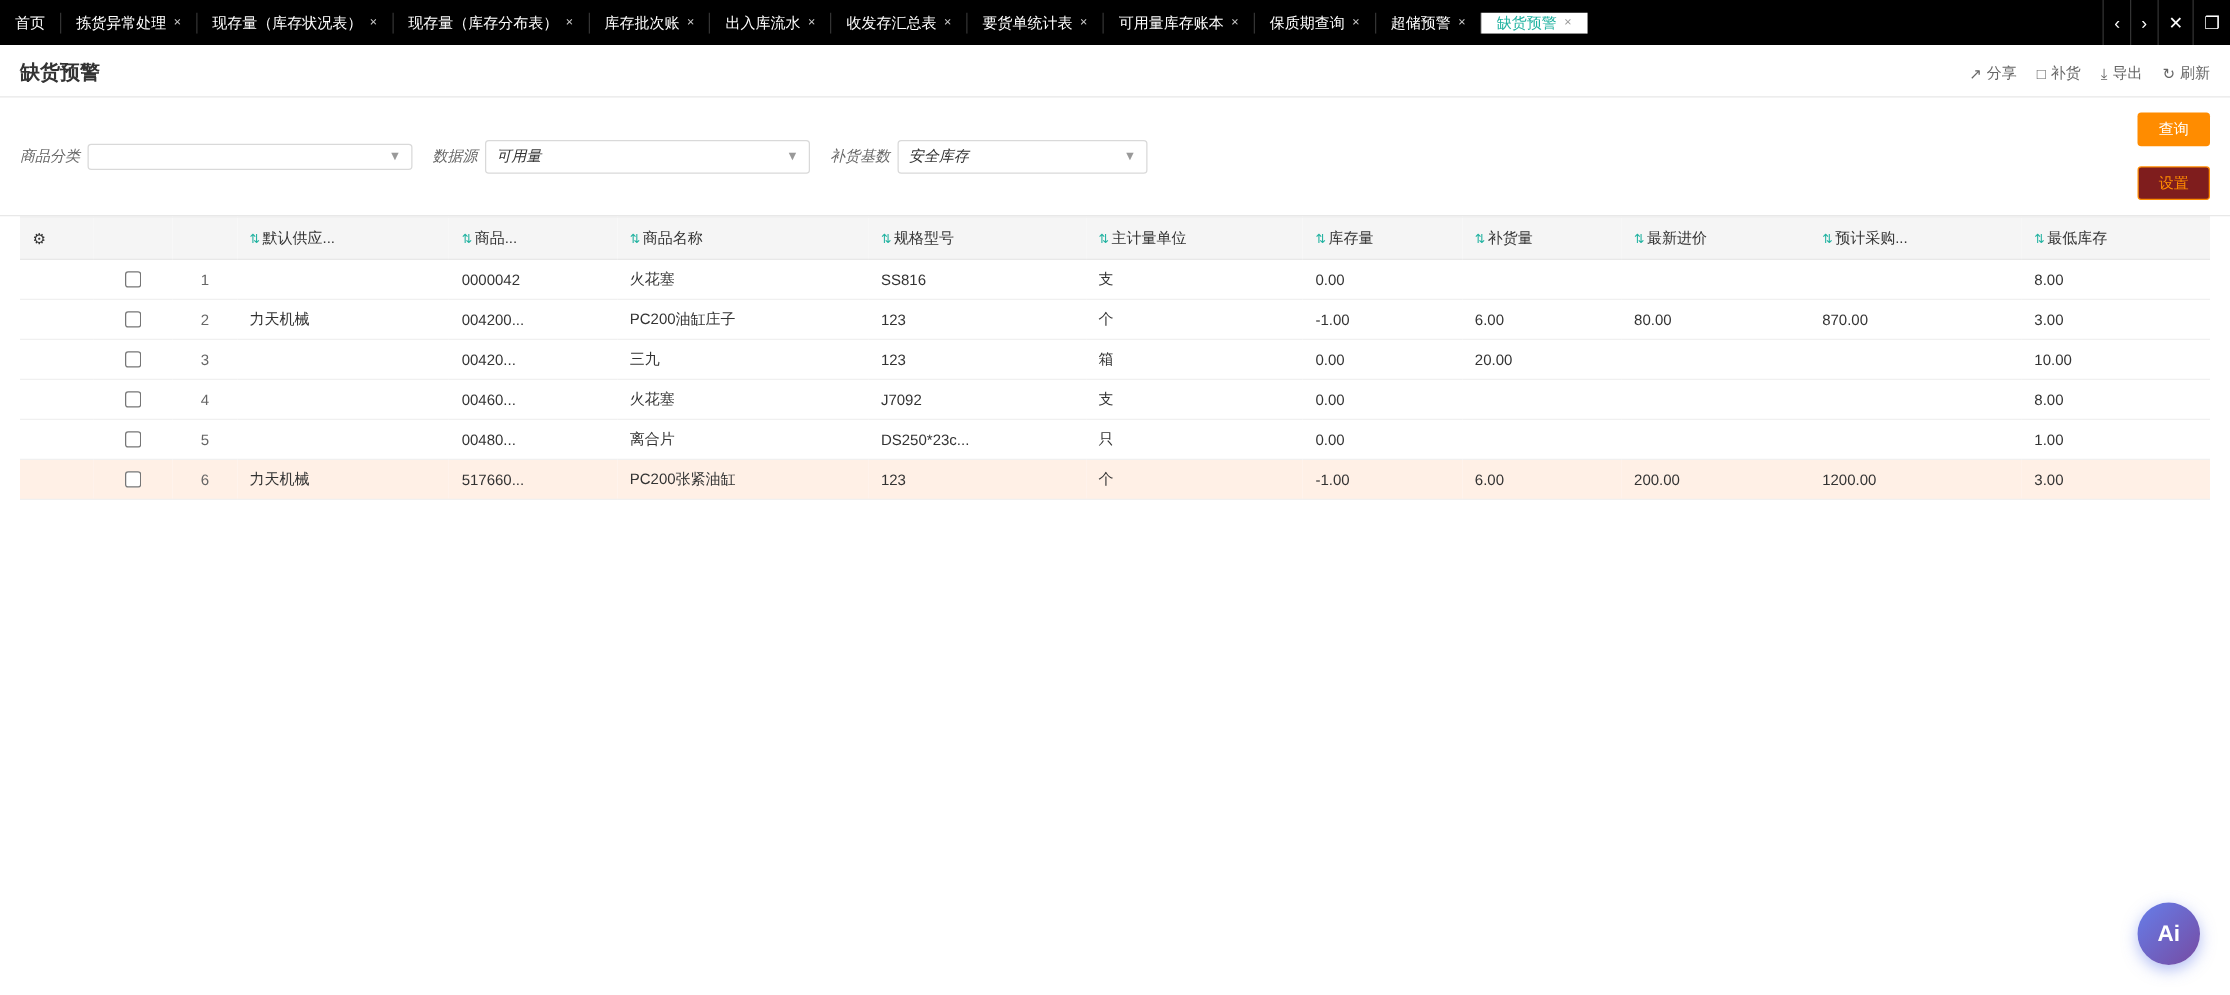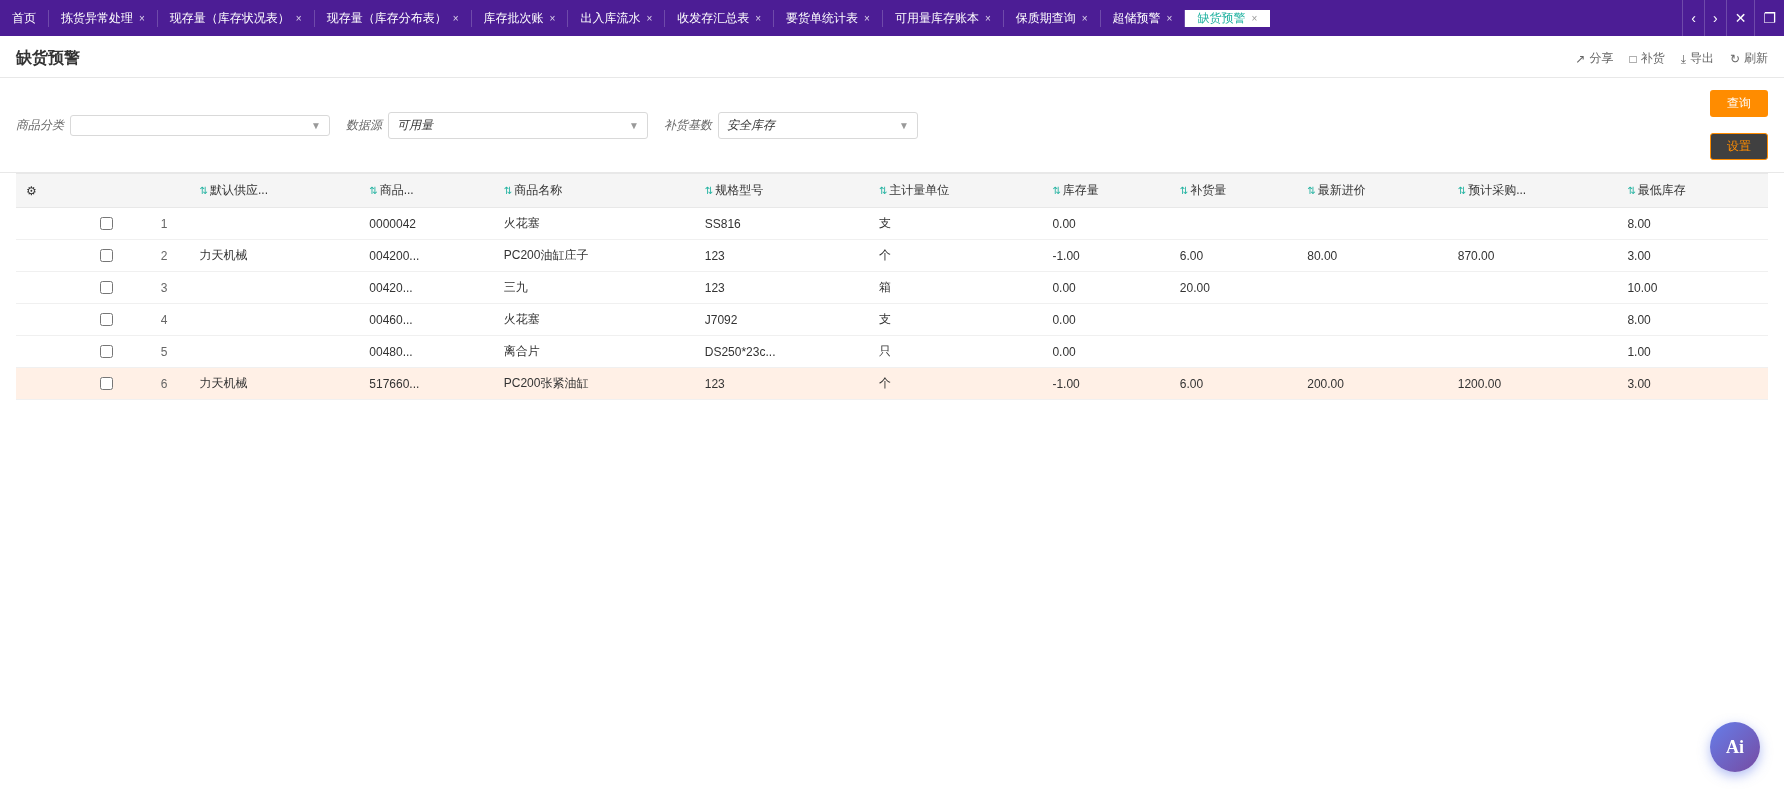--- a/index.html
+++ b/index.html
@@ -2,21 +2,21 @@
 <html><head>
   <meta charset="utf-8">
   <style>
     * { box-sizing: border-box; margin: 0; padding: 0; }
     body { font-family: "Microsoft YaHei", "PingFang SC", Arial, sans-serif; font-size: 12px; background: #f0f2f5; color: #333; }
 
     
     .tab-bar {
       display: flex;
       align-items: center;
-      background: #4c1d95;
+      background: #000000;
       height: 36px;
       overflow: hidden;
       flex-shrink: 0;
     }
     .tab-item {
       display: flex;
       align-items: center;
       padding: 0 12px;
       height: 100%;
       color: #fff;
@@ -136,21 +136,21 @@
     .btn-query {
       background: #ff8c00;
       color: #fff;
       border: none;
       border-radius: 3px;
       padding: 5px 16px;
       cursor: pointer;
       font-size: 12px;
     }
     .btn-settings {
-      background: #404040;
+      background: #7f1d1d;
       color: #ff8c00;
       border: 1px solid #ff8c00;
       border-radius: 3px;
       padding: 4px 16px;
       cursor: pointer;
       font-size: 12px;
     }
 
     
     .table-wrapper {
@@ -213,21 +213,20 @@
       border-radius: 50%;
       width: 50px;
       height: 50px;
       display: flex;
       align-items: center;
       justify-content: center;
       font-size: 18px;
       font-weight: bold;
       cursor: pointer;
       box-shadow: 0 4px 12px rgba(102,126,234,0.5);
-      font-family: Liberation Serif, serif;
     }
   </style>
 </head>
 <body>
 
 <div class="tab-bar">
 
   <div id="tabs-container" style="display:flex;align-items:center;flex:1;overflow:hidden;">
       <div class="tab-item">
         <span>首页</span>

